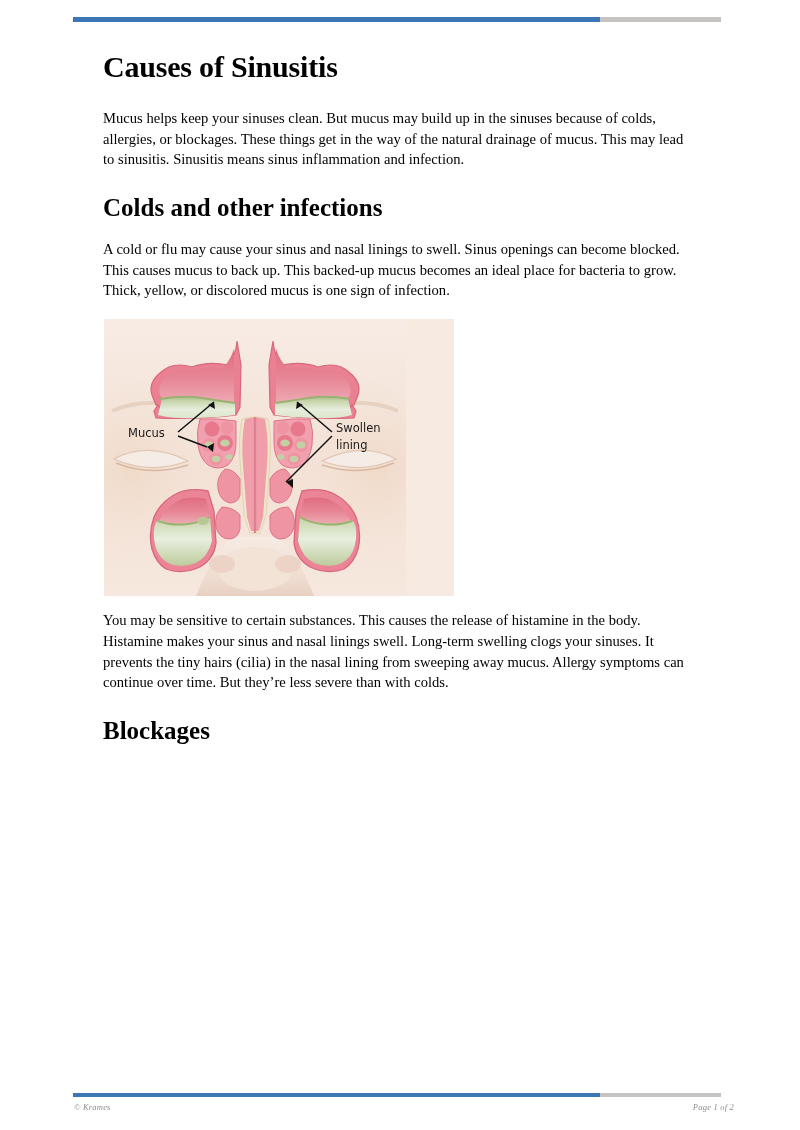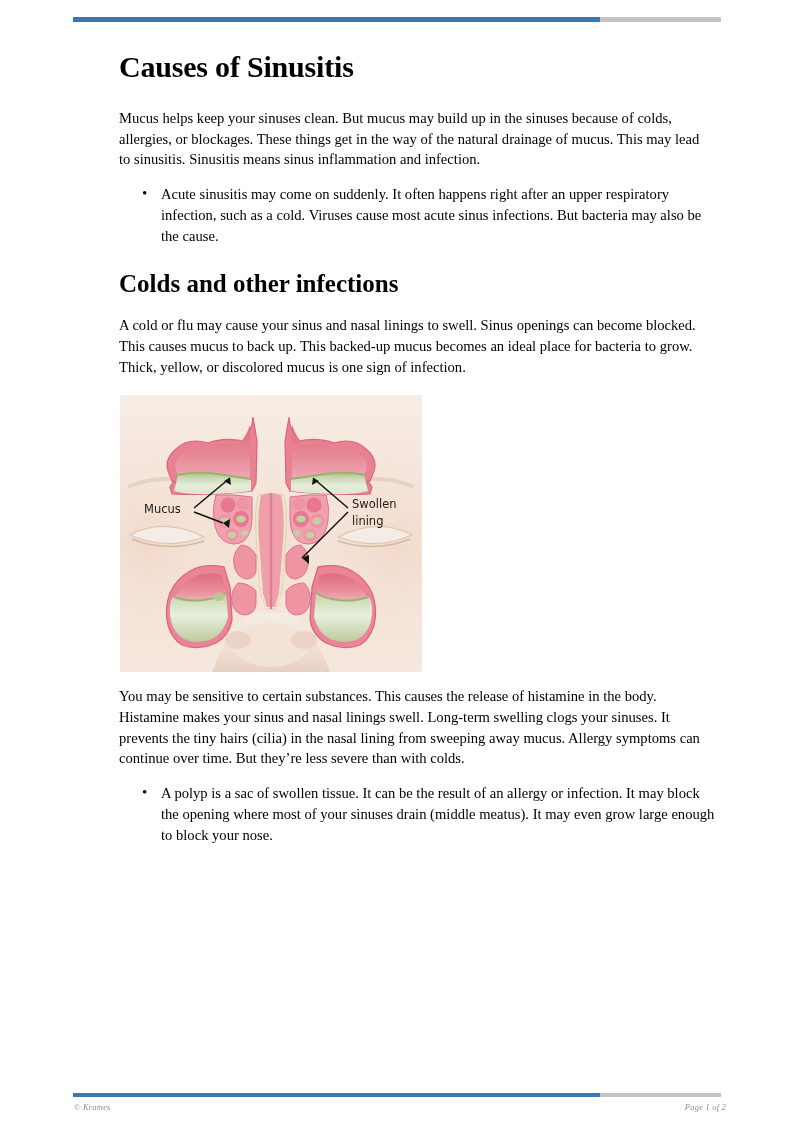--- a/index.html
+++ b/index.html
@@ -67,26 +67,26 @@
   .footer-text {
     position: absolute;
     top: 1102px;
     font-family: "Liberation Serif", "DejaVu Serif", serif;
     font-style: italic;
     font-size: 8.5px;
     color: #8d8d8d;
     letter-spacing: 0.2px;
   }
   .footer-left { left: 74px; }
-  .footer-right { right: 74px; }
+  .footer-right { right: 66px; }
 
   
   .content {
     position: absolute;
-    left: 119px;
+    left: 103px;
     top: 50px;
     width: 600px;
   }
 
   h1.doc-title {
     font-family: "Liberation Serif", "DejaVu Serif", serif;
     font-weight: bold;
     font-size: 30px;
     line-height: 1.1;
     margin: 0 0 25px 0;
@@ -124,21 +124,21 @@
     content: "\2022";
     position: absolute;
     left: -19px;
     top: -1px;
     font-size: 15px;
   }
 
   
   .figure {
     margin: 18px 0 0 1px;
-    width: 302px;
+    width: 350px;
     height: 277px;
     background: #f6eae1;
     position: relative;
     overflow: hidden;
   }
   .figure svg {
     display: block;
     width: 302px;
     height: 277px;
   }
@@ -160,21 +160,20 @@
     <div class="seg-gray"></div>
   </div>
 
   <div class="content">
 
     <h1 class="doc-title">Causes of Sinusitis</h1>
 
     <p class="body-text">Mucus helps keep your sinuses clean. But mucus may build up in the sinuses because of colds, allergies, or blockages. These things get in the way of the natural drainage of mucus. This may lead to sinusitis. Sinusitis means sinus inflammation and infection.</p>
 
     <ul class="bullets">
-      <li>Acute sinusitis may come on suddenly. It often happens right after an upper respiratory infection, such as a cold. Viruses cause most acute sinus infections. But bacteria may also be the cause.</li>
     </ul>
 
     <h2 class="section-title">Colds and other infections</h2>
     <p class="body-text">A cold or flu may cause your sinus and nasal linings to swell. Sinus openings can become blocked. This causes mucus to back up. This backed-up mucus becomes an ideal place for bacteria to grow. Thick, yellow, or discolored mucus is one sign of infection.</p>
 
     <div class="figure">
       <svg viewBox="0 0 302 277" xmlns="http://www.w3.org/2000/svg">
         <defs>
           <linearGradient id="skinG" x1="0" y1="0" x2="0" y2="1">
             <stop offset="0%" stop-color="#f7ece5"></stop>
@@ -317,22 +316,22 @@
 
         <text class="fig-label" x="24" y="118">Mucus</text>
         <text class="fig-label" x="232" y="113">Swollen</text>
         <text class="fig-label" x="232" y="130">lining</text>
       </svg>
     </div>
     <div class="spacer-after-fig"></div>
 
     <p class="body-text">You may be sensitive to certain substances. This causes the release of histamine in the body. Histamine makes your sinus and nasal linings swell. Long-term swelling clogs your sinuses. It prevents the tiny hairs (cilia) in the nasal lining from sweeping away mucus. Allergy symptoms can continue over time. But they’re less severe than with colds.</p>
 
+    <h2 class="section-title">Blockages</h2>
     <ul class="bullets">
-      <li>A polyp is a sac of swollen tissue. It can be the result of an allergy or infection. It may block the opening where most of your sinuses drain (middle meatus). It may even grow large enough to block your nose.</li>
     </ul>
 
   </div>
 
   <div class="footer-rule">
     <div class="seg-blue"></div>
     <div class="seg-gray"></div>
   </div>
   <div class="footer-text footer-left">© Krames</div>
   <div class="footer-text footer-right">Page 1 of 2</div>

